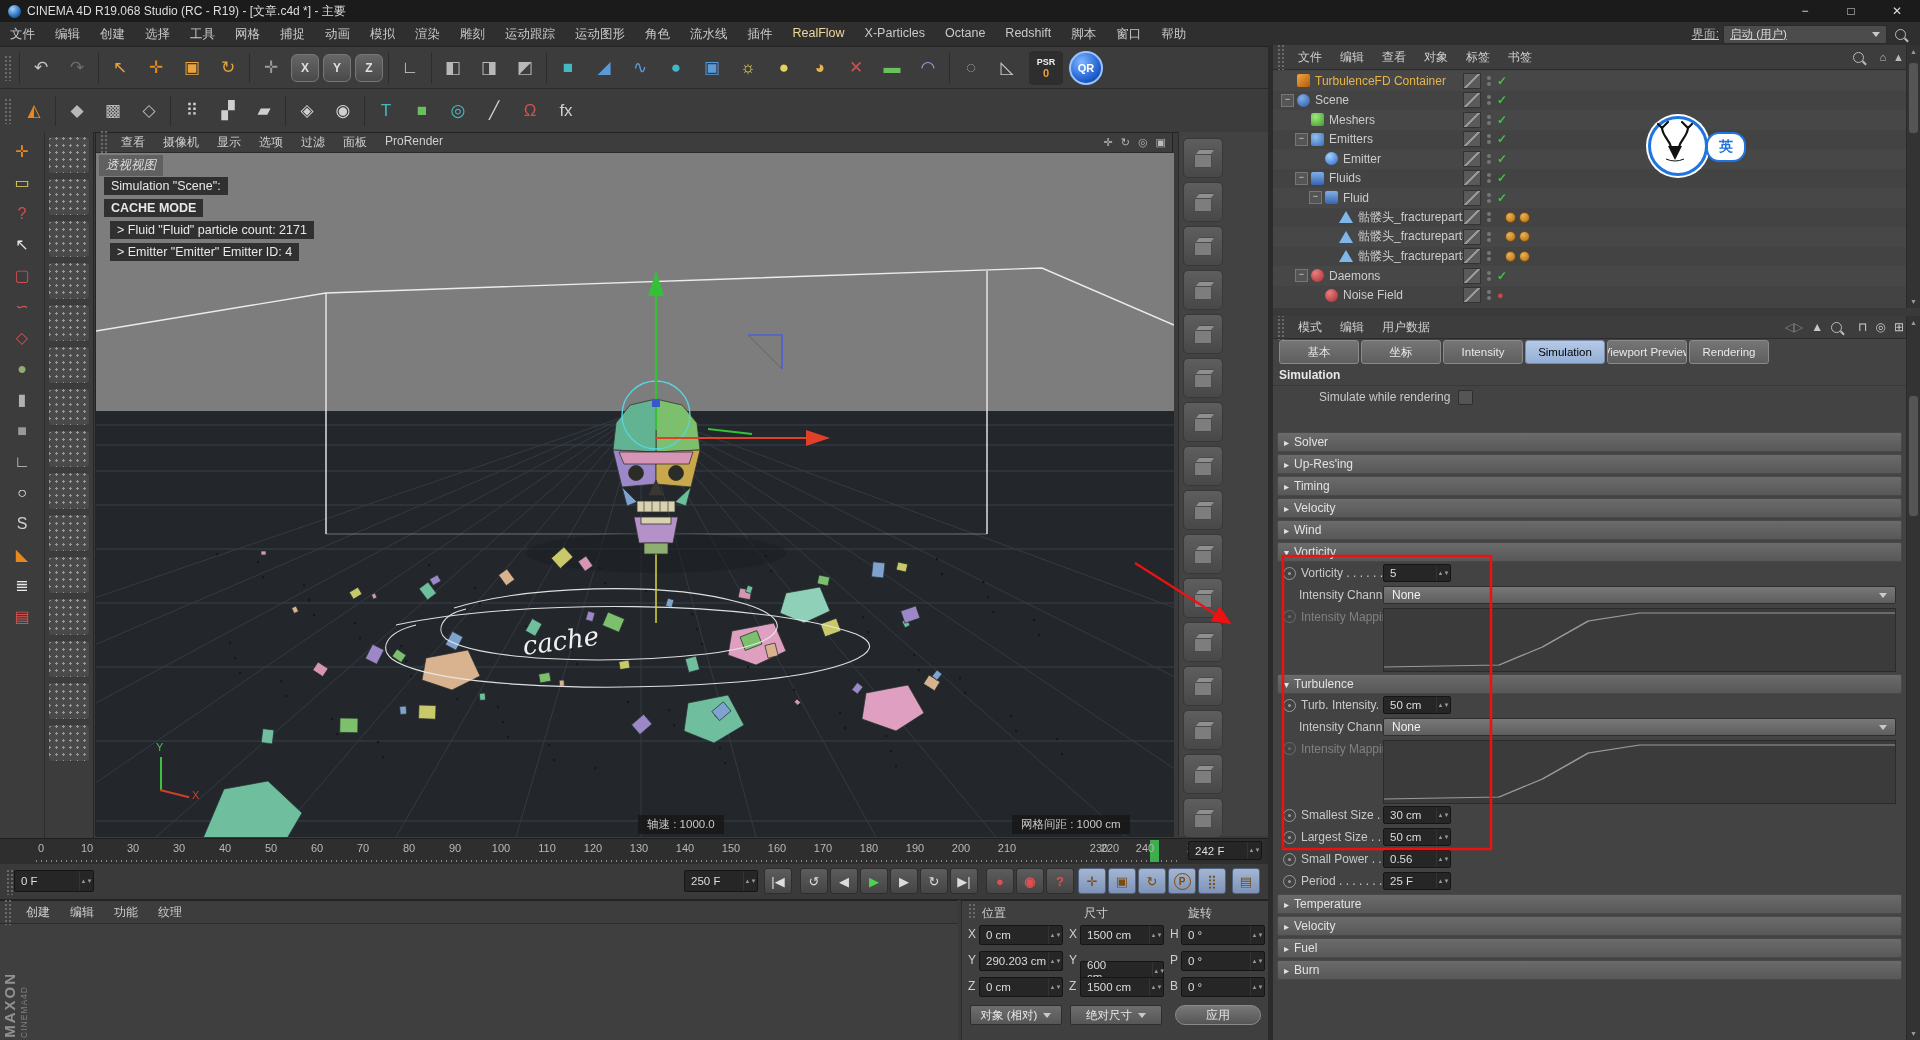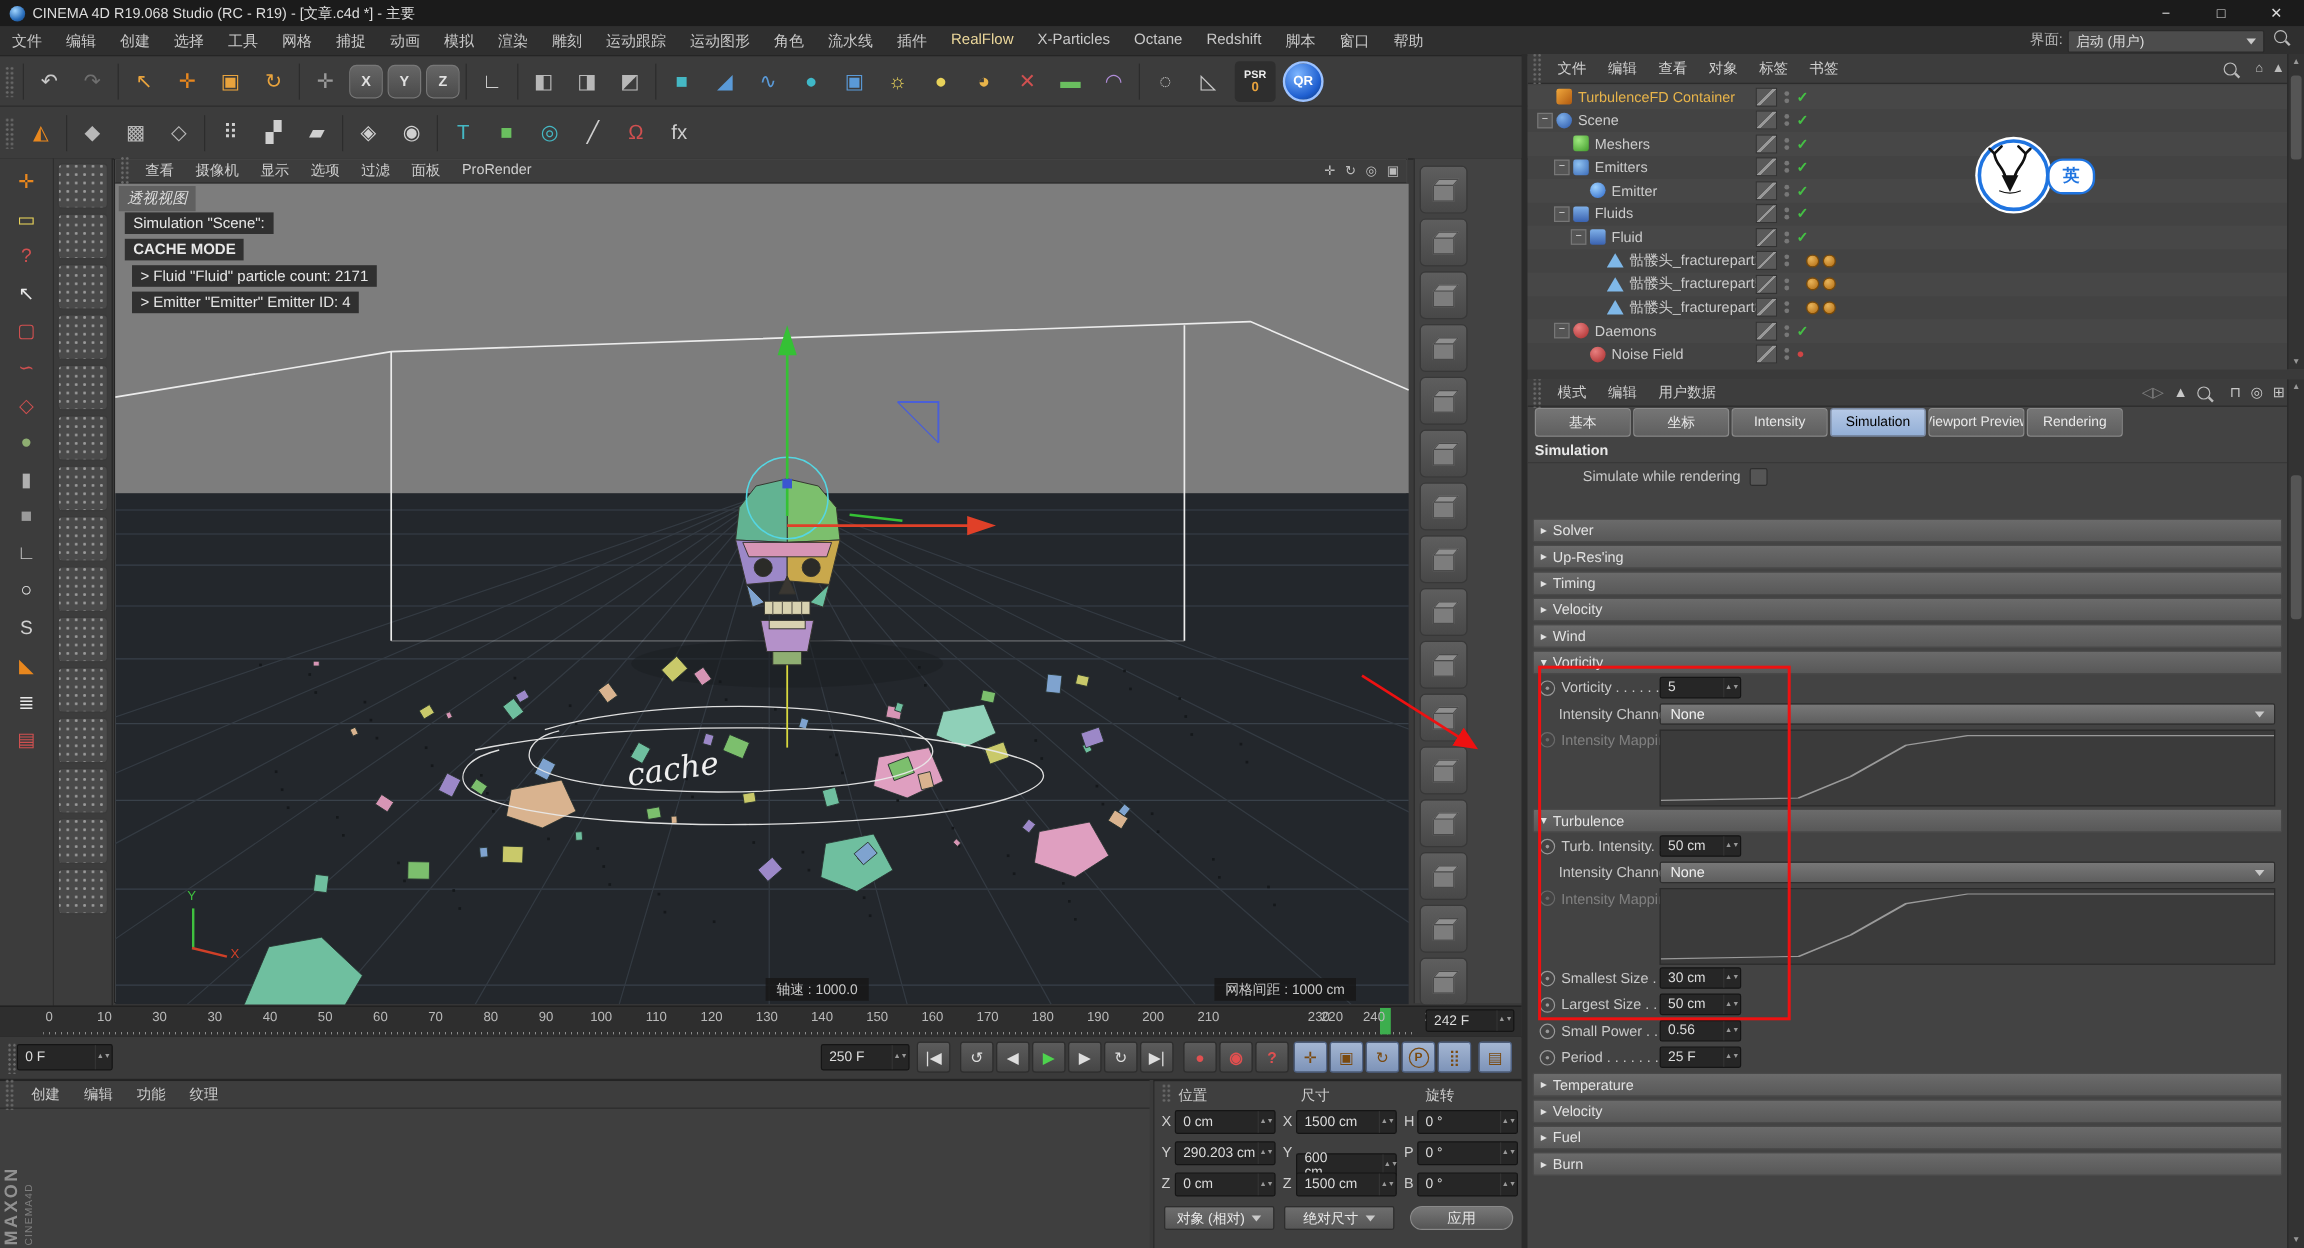--- a/index.html
+++ b/index.html
@@ -14,21 +14,21 @@
            background:radial-gradient(circle at 35% 30%,#9fd4ff,#2a6ebb 60%,#123a6b);}
   #wincontrols{margin-left:auto;display:flex;height:22px;}
   .winbtn{width:46px;height:22px;display:flex;align-items:center;justify-content:center;
           font-size:12px;color:#ddd;}
 
   
   #menubar{position:absolute;left:0;top:22px;width:1920px;height:24px;background:#2f2f2f;
            display:flex;align-items:center;font-size:12.5px;color:#c9c9c9;border-bottom:1px solid #242424;}
   .mi{padding:0 10px;cursor:default;}
   .mi.hl{color:#ecd89c;}
-  #iface{margin-left:auto;display:flex;align-items:flex-start;margin-right:6px;}
+  #iface{margin-left:auto;display:flex;align-items:center;margin-right:6px;text-decoration:underline;}
   #iface-label{font-size:12px;color:#bbb;margin-right:4px;}
   #iface-select{width:150px;height:17px;background:#4c4c4c;border:1px solid #2a2a2a;border-radius:2px;
                 font-size:11.5px;color:#ddd;display:flex;align-items:center;padding:0 6px;}
   #iface-select .caret{margin-left:auto;}
   .caret{width:0;height:0;border-left:4px solid transparent;border-right:4px solid transparent;
          border-top:5px solid #c9c9c9;}
   .mag{width:9px;height:9px;border:1.6px solid #bbb;border-radius:50%;position:relative;margin:0 8px;}
   .mag::after{content:"";position:absolute;width:5px;height:1.6px;background:#bbb;right:-4px;bottom:-2px;
               transform:rotate(45deg);}
 

